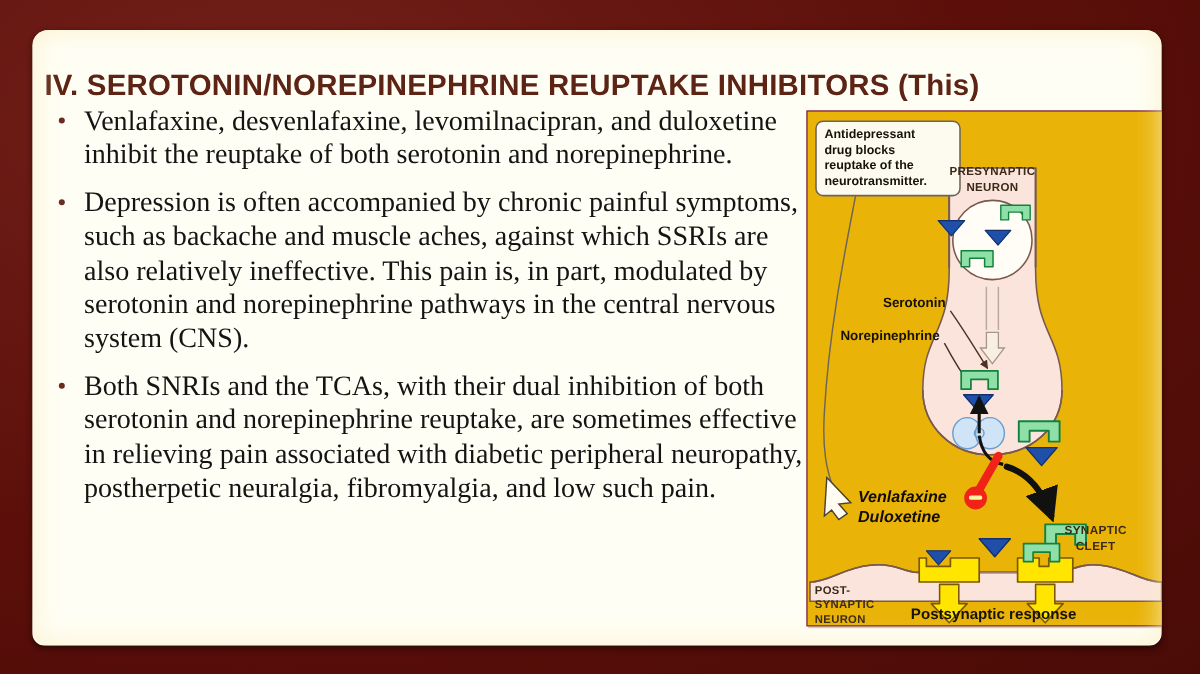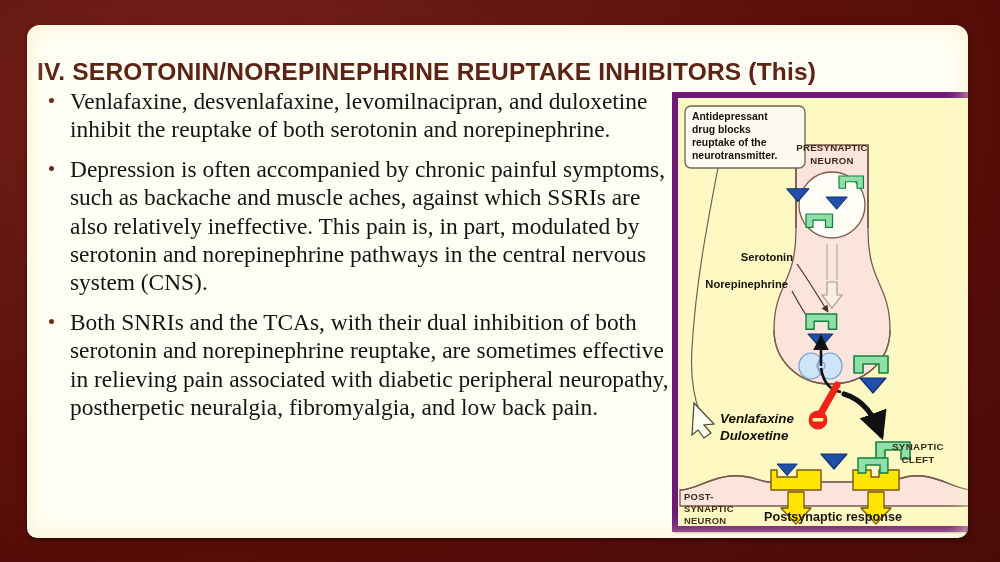--- a/index.html
+++ b/index.html
@@ -85,22 +85,22 @@
     background: #6b2b1c;
   }
 
   
   #diagram-panel {
     position: absolute;
     left: 645px;
     top: 67px;
     width: 297px;
     height: 428px;
-    background: #fef9c3;
-    border: 6px solid #701a75;
+    background: #eab308;
+    border: 1px solid #701a75;
     box-shadow: 1.5px 1.5px 0 rgba(120,110,90,.35);
     overflow: hidden;
   }
   #diagram-svg {
     display: block;
     width: 297px;
     height: 428px;
   }
   .dg-label {
     font-family: "Liberation Sans", sans-serif;
@@ -133,21 +133,21 @@
       <li class="bullet-item">
         <span class="bullet-dot"></span>
         <span>Venlafaxine, desvenlafaxine, levomilnacipran, and duloxetine inhibit the reuptake of both serotonin and norepinephrine.</span>
       </li>
       <li class="bullet-item">
         <span class="bullet-dot"></span>
         <span>Depression is often accompanied by chronic painful symptoms, such as backache and muscle aches, against which SSRIs are also relatively ineffective. This pain is, in part, modulated by serotonin and norepinephrine pathways in the central nervous system (CNS).</span>
       </li>
       <li class="bullet-item">
         <span class="bullet-dot"></span>
-        <span>Both SNRIs and the TCAs, with their dual inhibition of both serotonin and norepinephrine reuptake, are sometimes effective in relieving pain associated with diabetic peripheral neuropathy, postherpetic neuralgia, fibromyalgia, and low back pain.</span>
+        <span>Both SNRIs and the TCAs, with their dual inhibition of both serotonin and norepinephrine reuptake, are sometimes effective in relieving pain associated with diabetic peripheral neuropathy, postherpetic neuralgia, fibromyalgia, and low such pain.</span>
       </li>
     </ul>
 
     <div id="diagram-panel">
       <svg id="diagram-svg" viewBox="0 0 297 428" xmlns="http://www.w3.org/2000/svg">
 
         <defs>
           <marker id="arrowThin" viewBox="0 0 10 10" refX="9" refY="5" markerWidth="6" markerHeight="6" orient="auto-start-reverse">
             <path d="M0,0 L10,5 L0,10 z" fill="#4a3326"></path>
           </marker>

